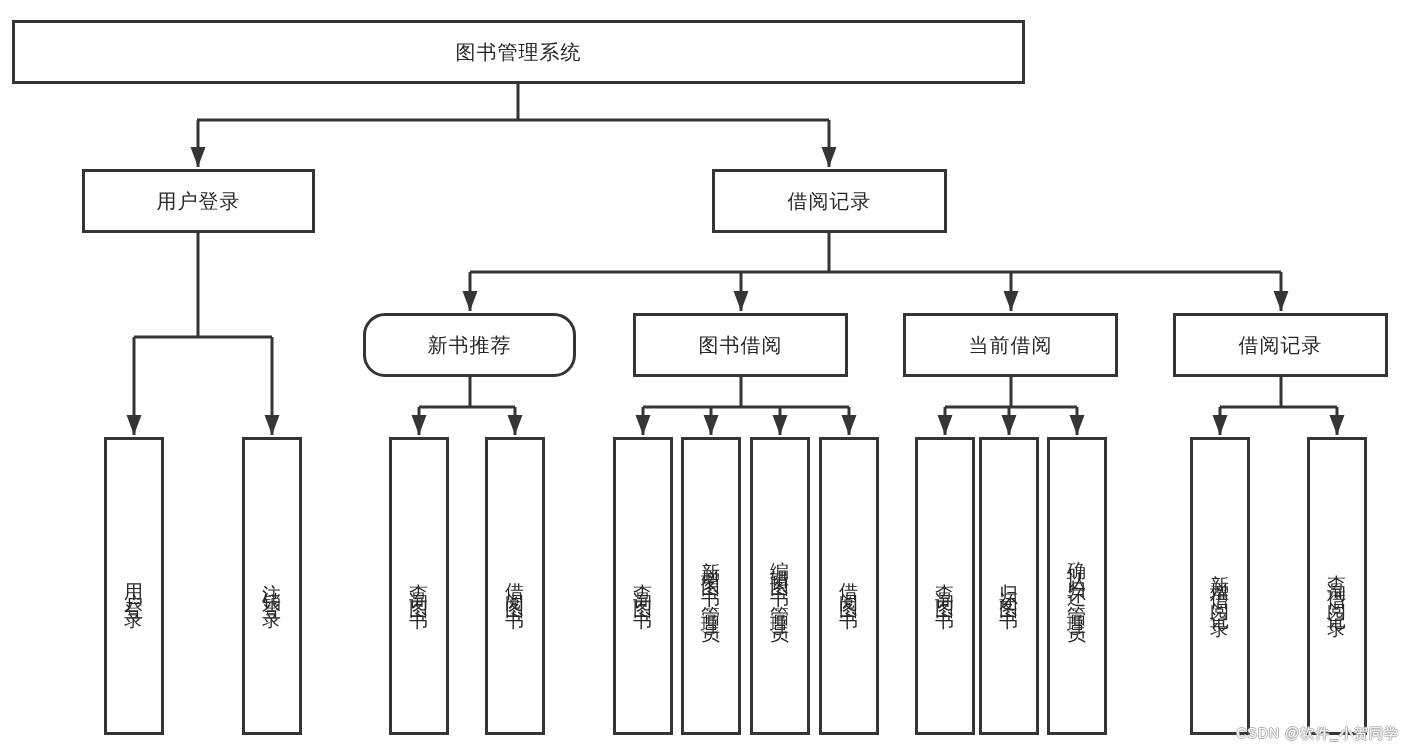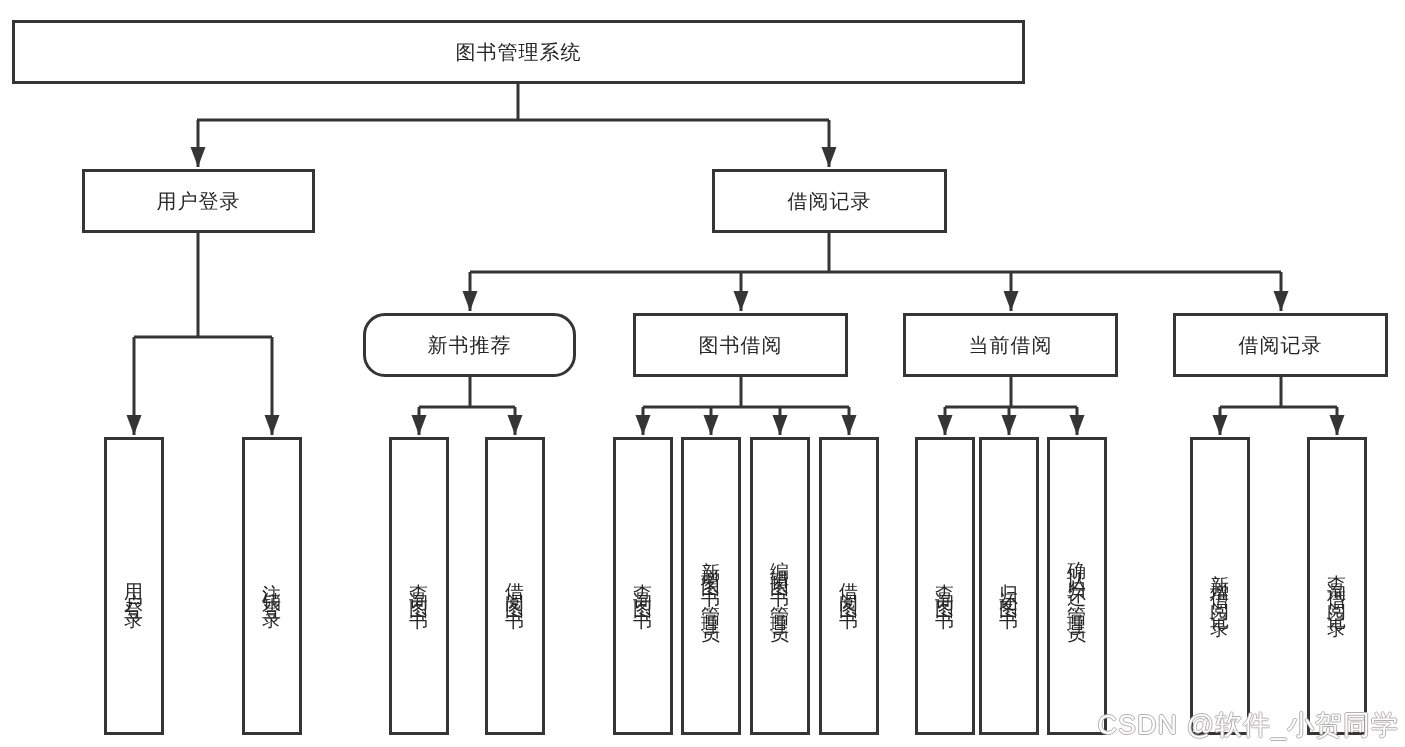--- a/index.html
+++ b/index.html
@@ -42,21 +42,21 @@
     writing-mode: vertical-rl;
     text-orientation: mixed;
     letter-spacing: 9px;
     line-height: 1;
     white-space: nowrap;
   }
   .watermark {
     position: absolute;
     right: 6px;
     bottom: 4px;
-    font-size: 27px;
+    font-size: 14px;
     letter-spacing: 1px;
     color: #ffffff;
     text-shadow:
       -1px 0 0 #b5b0b0,
        1px 0 0 #b5b0b0,
        0 -1px 0 #b5b0b0,
        0 1px 0 #b5b0b0;
     z-index: 5;
   }
 </style>

